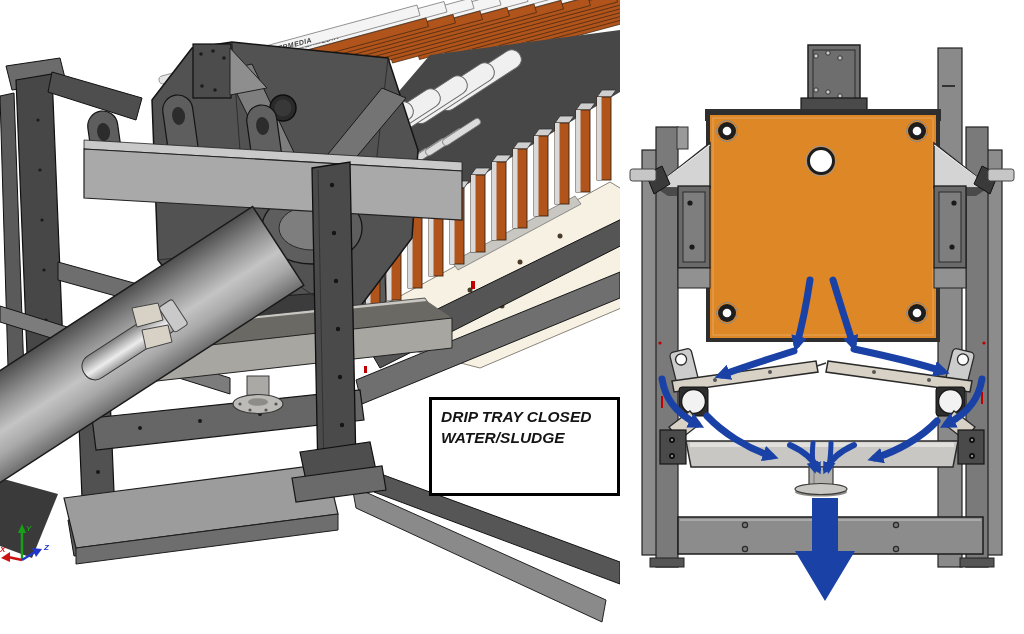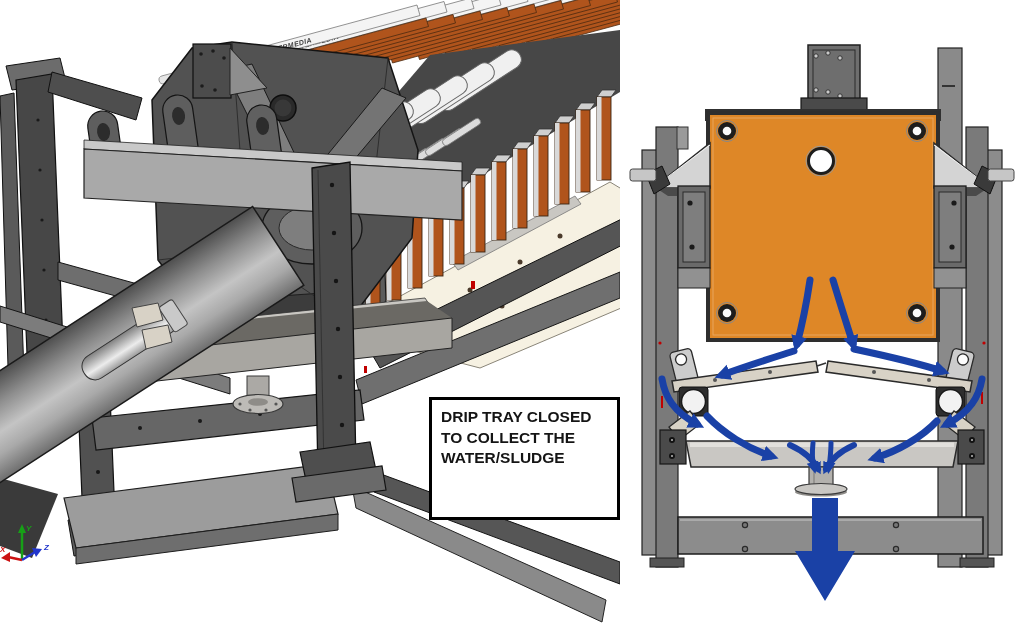--- a/index.html
+++ b/index.html
@@ -3,24 +3,24 @@
 <meta charset="utf-8">
 <title></title>
 <style>
   html,body{margin:0;padding:0;}
   body{width:1024px;height:634px;position:relative;background:#fff;overflow:hidden;
        font-family:"Liberation Sans",sans-serif;}
   .view{position:absolute;top:0;}
   #left-view{left:0;}
   #right-view{left:620px;}
   #annotation-box{
-    position:absolute;left:429px;top:397px;width:191px;height:123px;
+    position:absolute;left:429px;top:397px;width:191px;height:99px;
     border:3px solid #000;box-sizing:border-box;background:#fff;
     padding:7px 7px 0 9px;
-    font-weight:bold;font-size:15.5px;line-height:20.5px;
+    font-weight:bold;font-style:italic;font-size:15.5px;line-height:20.5px;
     color:#141414;white-space:nowrap;
   }
   .plate-label{font-family:"Liberation Sans",sans-serif;font-style:italic;font-weight:bold;
     font-size:7px;fill:#3c3c3c;letter-spacing:.4px;}
   .axis-label{font-family:"Liberation Sans",sans-serif;font-style:italic;font-weight:bold;font-size:8px;}
   .axis-x{fill:var(--axis-x-red);} .axis-y{fill:var(--axis-y-green);} .axis-z{fill:var(--axis-z-blue);}
   svg{display:block;}
 </style>
 </head>
 <body>
@@ -304,21 +304,20 @@
     <line x1="22" y1="560" x2="35" y2="552" stroke="var(--axis-z-blue)" stroke-width="2.5"></line>
     <polygon points="32,548 36,557 42,549" fill="var(--axis-z-blue)"></polygon>
     <text class="axis-label axis-x" x="0" y="552">X</text>
     <text class="axis-label axis-y" x="26" y="531">Y</text>
     <text class="axis-label axis-z" x="44" y="550">Z</text>
   </g>
 </svg>
 
 <div id="annotation-box">
   <div class="ann-line">DRIP TRAY CLOSED</div>
-  <div class="ann-line">TO COLLECT THE</div>
   <div class="ann-line">WATER/SLUDGE</div>
 </div>
 
 <svg id="right-view" class="view" width="404" height="634" viewBox="0 0 404 634">
   <defs>
     <marker id="ah" markerUnits="userSpaceOnUse" markerWidth="18" markerHeight="18" refX="8" refY="8" orient="auto">
       <path d="M0,0 L16,8 L0,16 Z" fill="var(--arrow-blue)"></path>
     </marker>
     <marker id="ahs" markerUnits="userSpaceOnUse" markerWidth="14" markerHeight="14" refX="6" refY="6" orient="auto">
       <path d="M0,0 L12,6 L0,12 Z" fill="var(--arrow-blue)"></path>

